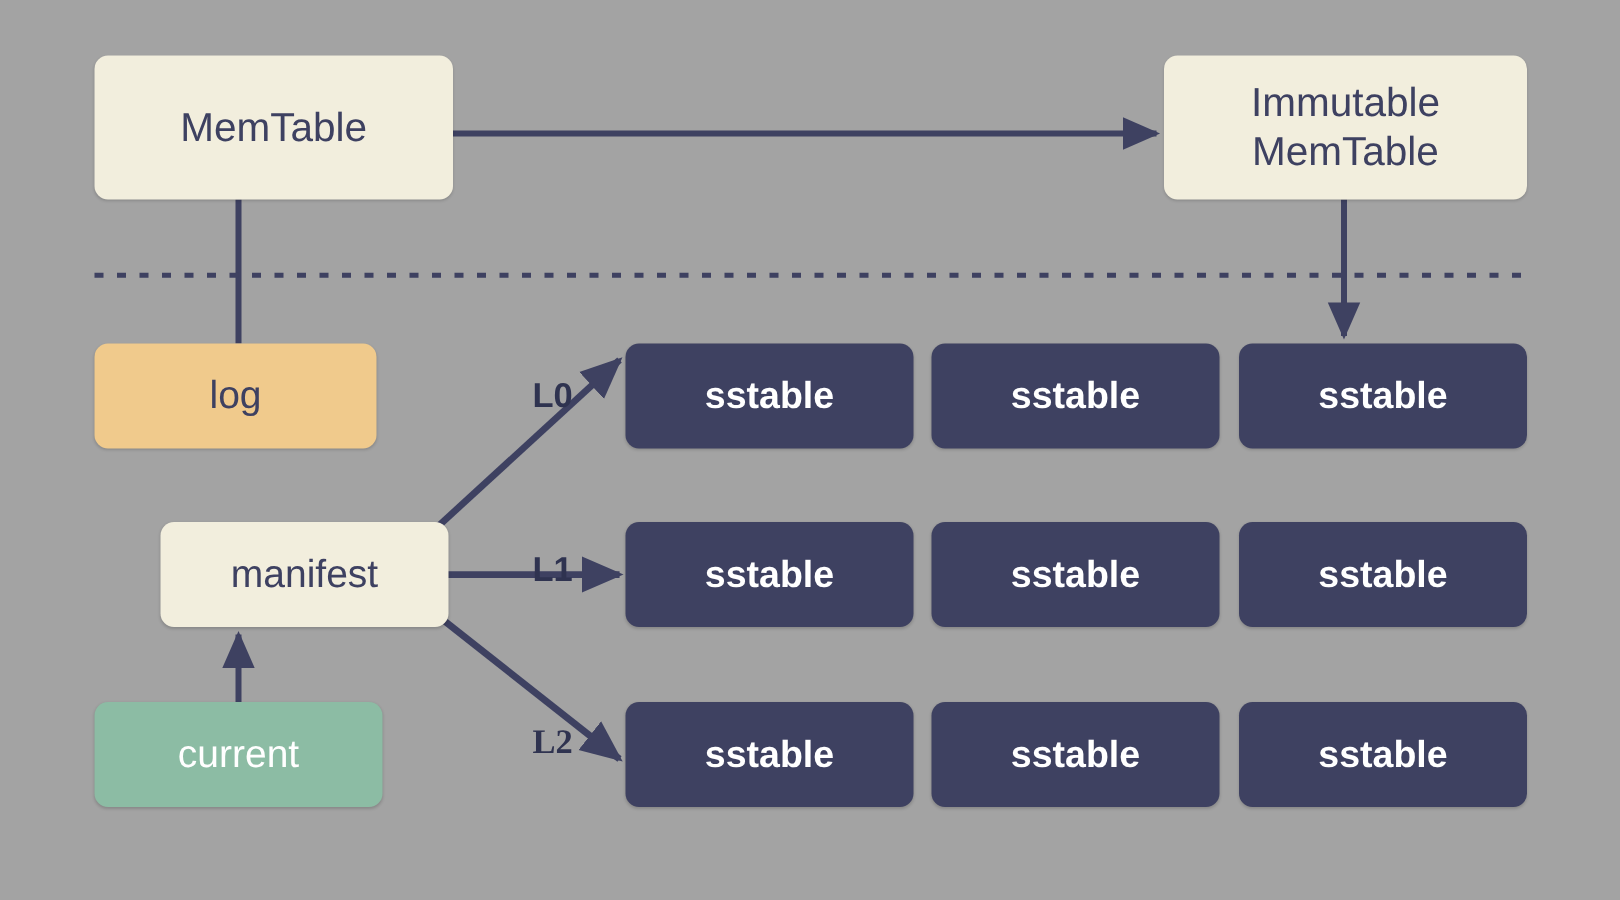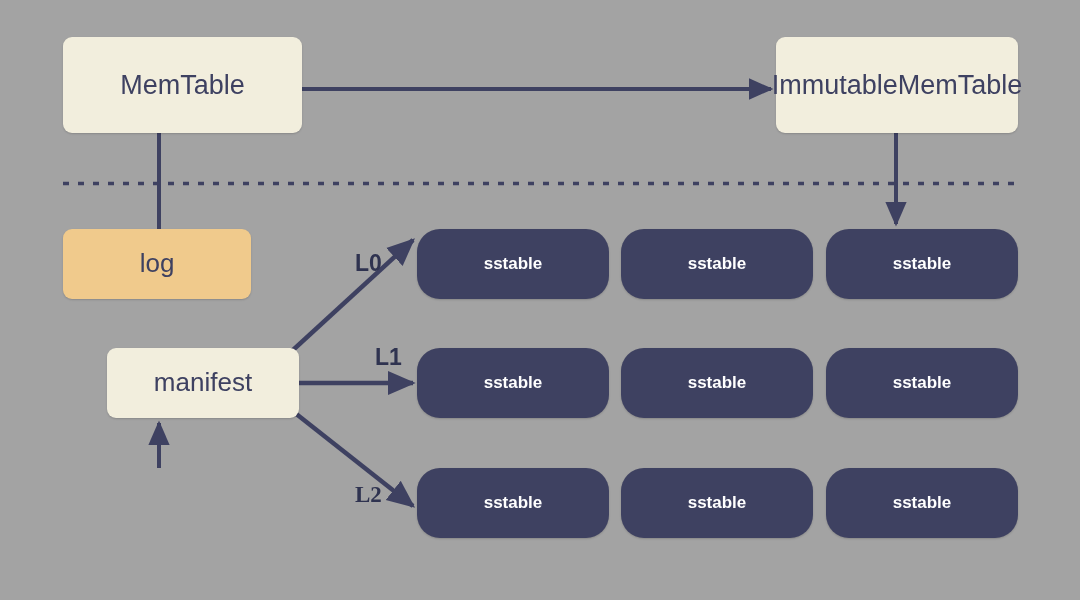--- a/index.html
+++ b/index.html
@@ -27,21 +27,21 @@
     line-height: 1.22;
     z-index: 3;
   }
   .node.cream  { background: #F2EEDD; color: #3E4161; }
   .node.amber  { background: #F0CA8C; color: #3E4161; }
   .node.green  { background: #8CBCA4; color: #ffffff; }
   .node.navy   { background: #3E4161; color: #ffffff; }
 
   .big-label   { font-size: 27px; font-weight: 400; }
   .mid-label   { font-size: 26px; font-weight: 400; }
-  .sst-label   { font-size: 17px; font-weight: 700; border-radius: 23px; }
+  .sst-label   { font-size: 25px; font-weight: 700; }
 
   .level-tag {
     position: absolute;
     font-size: 23px;
     font-weight: 700;
     color: #2F3350;
     z-index: 4;
     white-space: nowrap;
   }
   #edges {
@@ -80,36 +80,39 @@
 
     <line x1="257" y1="383" x2="413" y2="506" stroke="#3E4161" stroke-width="4.5" marker-end="url(#arrowhead)"></line>
 
     <line x1="63" y1="183.5" x2="1018" y2="183.5" stroke="#3E4161" stroke-width="3.4" stroke-dasharray="6 9" stroke-linecap="butt"></line>
   </svg>
 
   <div class="node cream big-label" style="left:63px; top:37px; width:239px; height:96px;">
     <span>MemTable</span>
   </div>
 
-  <div class="node cream big-label" style="left:776px; top:37px; width:242px; height:96px; flex-direction:row;">
+  <div class="node cream big-label" style="left:776px; top:37px; width:242px; height:96px; flex-direction:column;">
     <span>Immutable</span>
     <span>MemTable</span>
   </div>
 
   <div class="node amber mid-label" style="left:63px; top:229px; width:188px; height:70px;">
     <span>log</span>
   </div>
 
   <div class="node cream mid-label" style="left:63px; top:348px; width:192px; height:70px;margin-left:44px;">
     <span>manifest</span>
   </div>
 
+  <div class="node green mid-label" style="left:63px; top:468px; width:192px; height:70px;">
+    <span>current</span>
+  </div>
 
   <div class="level-tag" style="left:355px; top:250px;">L0</div>
-  <div class="level-tag" style="left:355px; top:344px;margin-left:20px;">L1</div>
+  <div class="level-tag" style="left:355px; top:366px;">L1</div>
   <div class="level-tag" style="left:355px; top:482px;font-family:Liberation Serif, serif;">L2</div>
 
   <div class="node navy sst-label" style="left:417px; top:229px; width:192px; height:70px;">
     <span>sstable</span>
   </div>
   <div class="node navy sst-label" style="left:621px; top:229px; width:192px; height:70px;">
     <span>sstable</span>
   </div>
   <div class="node navy sst-label" style="left:826px; top:229px; width:192px; height:70px;">
     <span>sstable</span>

